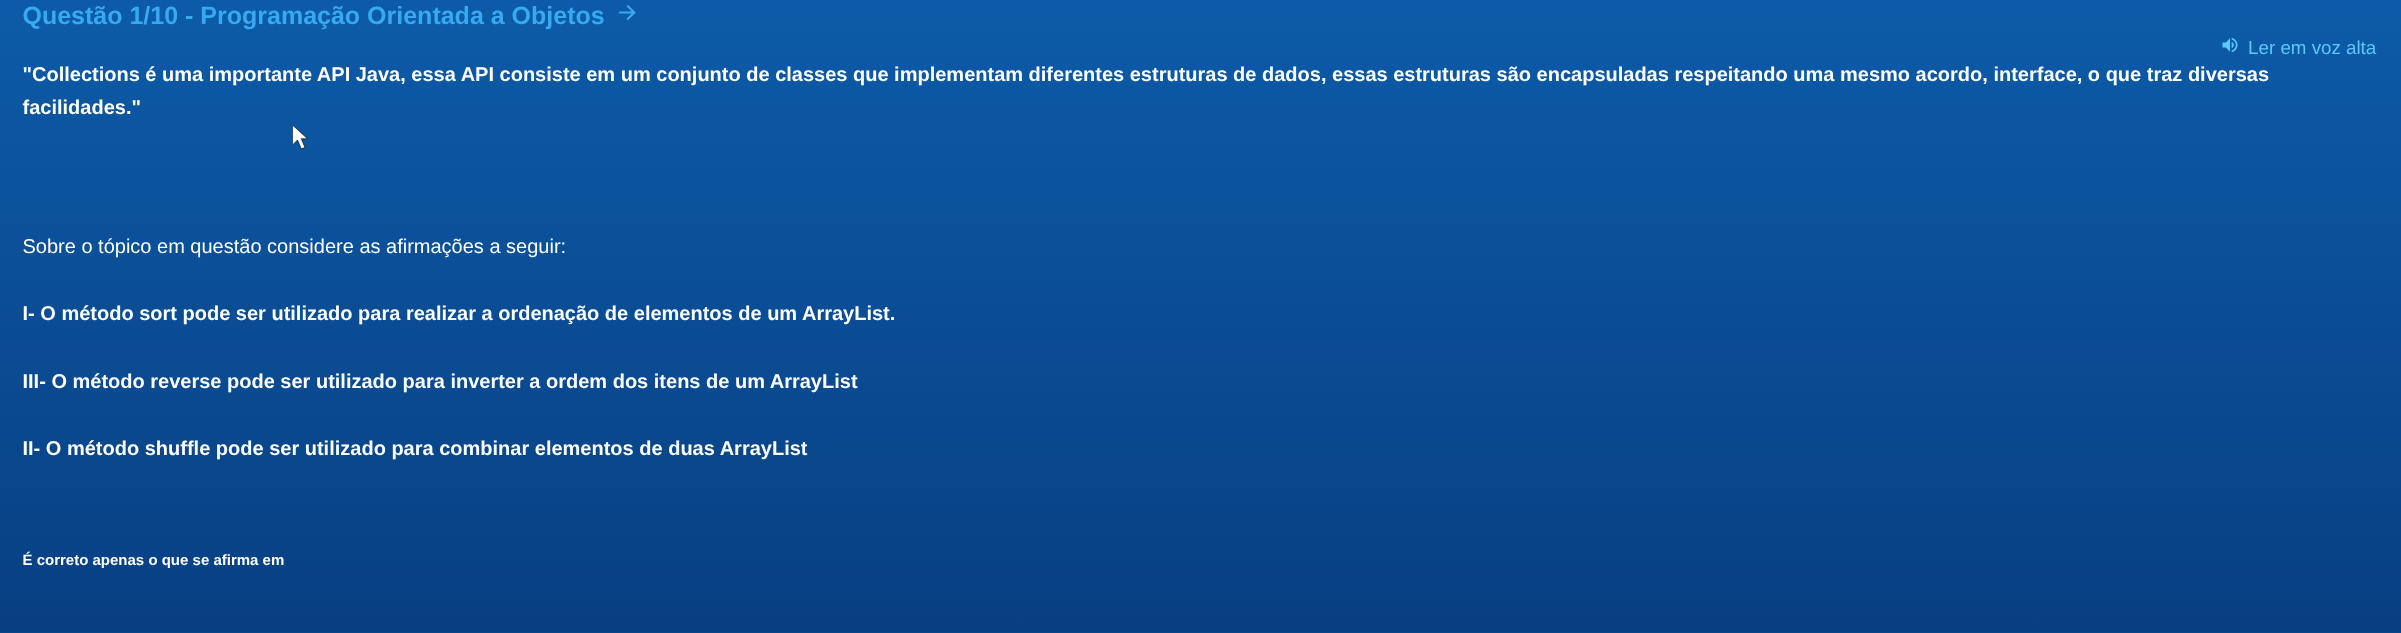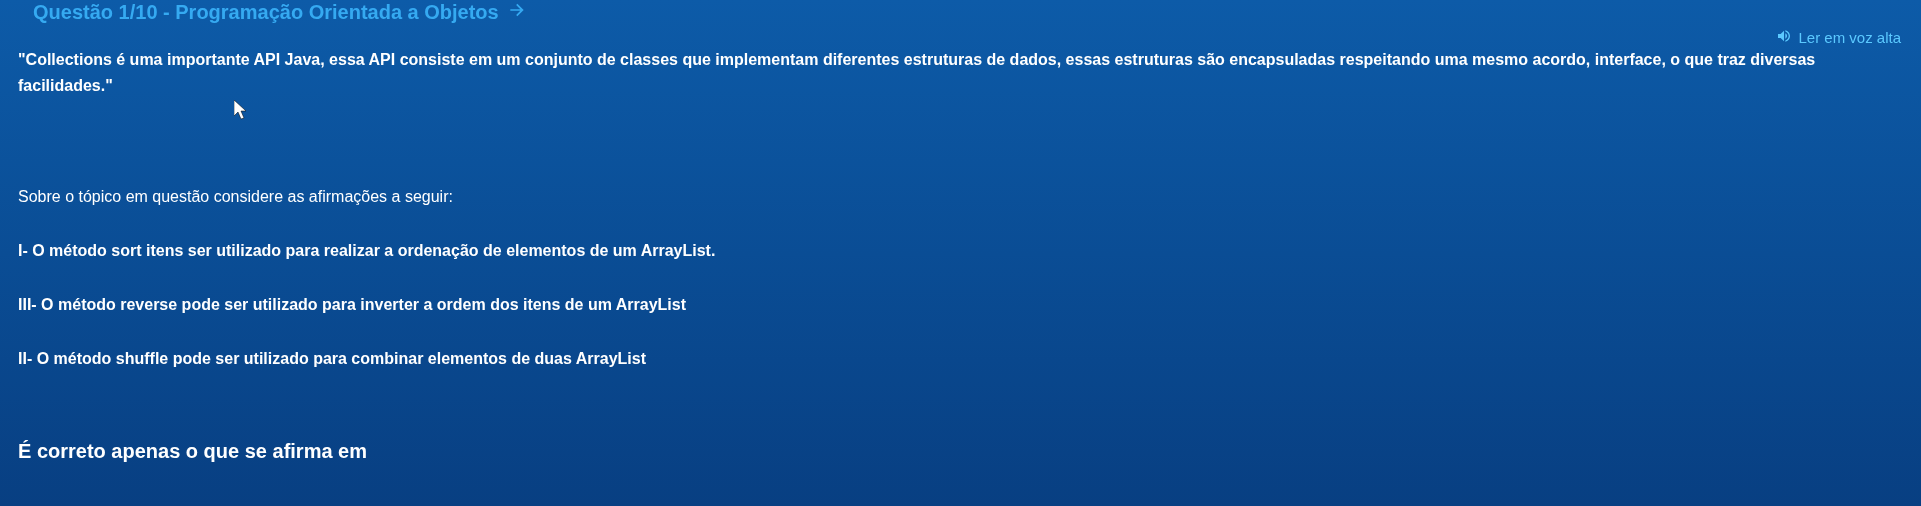--- a/index.html
+++ b/index.html
@@ -15,21 +15,20 @@
       min-height: 506px;
       width: 1921px;
       padding: 0 18px;
       position: relative;
     }
     .header-row {
       display: flex;
       align-items: center;
       justify-content: space-between;
       padding-top: 0px;
-      margin-left: 15px;
     }
     .question-title {
       color: #3db8ff;
       font-size: 20px;
       font-weight: 600;
       display: flex;
       align-items: center;
       gap: 8px;
       opacity: 0.85;
     }
@@ -68,21 +67,21 @@
       font-size: 16px;
       margin-top: 90px;
     }
     .statement {
       font-weight: bold;
       font-size: 16px;
       margin-top: 36px;
     }
     .prompt {
       font-weight: bold;
-      font-size: 20px;
+      font-size: 12px;
       margin-top: 72px;
     }
     .cursor {
       position: absolute;
       top: 100px;
       left: 234px;
       pointer-events: none;
     }
     .cursor svg {
       width: 16px;
@@ -111,21 +110,21 @@
     <svg class="speaker-icon-svg" viewBox="0 0 24 24">
         <path d="M3 9v6h4l5 5V4L7 9H3zm13.5 3c0-1.8-1-3.3-2.5-4v8c1.5-.7 2.5-2.2 2.5-4zM14 3.2v2.1c2.9.9 5 3.5 5 6.7s-2.1 5.8-5 6.7v2.1c4-1 7-4.5 7-8.8s-3-7.8-7-8.8z"></path>
       </svg>
   </span>
   <span>Ler em voz alta</span>
 </div>
 
 <div class="content">
   <p class="quote-text">"Collections é uma importante API Java, essa API consiste em um conjunto de classes que implementam diferentes estruturas de dados, essas estruturas são encapsuladas respeitando uma mesmo acordo, interface, o que traz diversas facilidades."</p>
   <p class="instruction">Sobre o tópico em questão considere as afirmações a seguir:</p>
-  <p class="statement">I- O método sort itens ser utilizado para realizar a ordenação de elementos de um ArrayList.</p>
+  <p class="statement">I- O método sort pode ser utilizado para realizar a ordenação de elementos de um ArrayList.</p>
   <p class="statement">III- O método reverse pode ser utilizado para inverter a ordem dos itens de um ArrayList</p>
   <p class="statement">II- O método shuffle pode ser utilizado para combinar elementos de duas ArrayList</p>
   <p class="prompt">É correto apenas o que se afirma em</p>
 </div>
 
 <div class="cursor">
   <svg viewBox="0 0 16 20">
       <path d="M0 0 L0 16 L4 12 L7 19 L10 18 L7 11 L12 11 Z"></path>
     </svg>
 </div>

